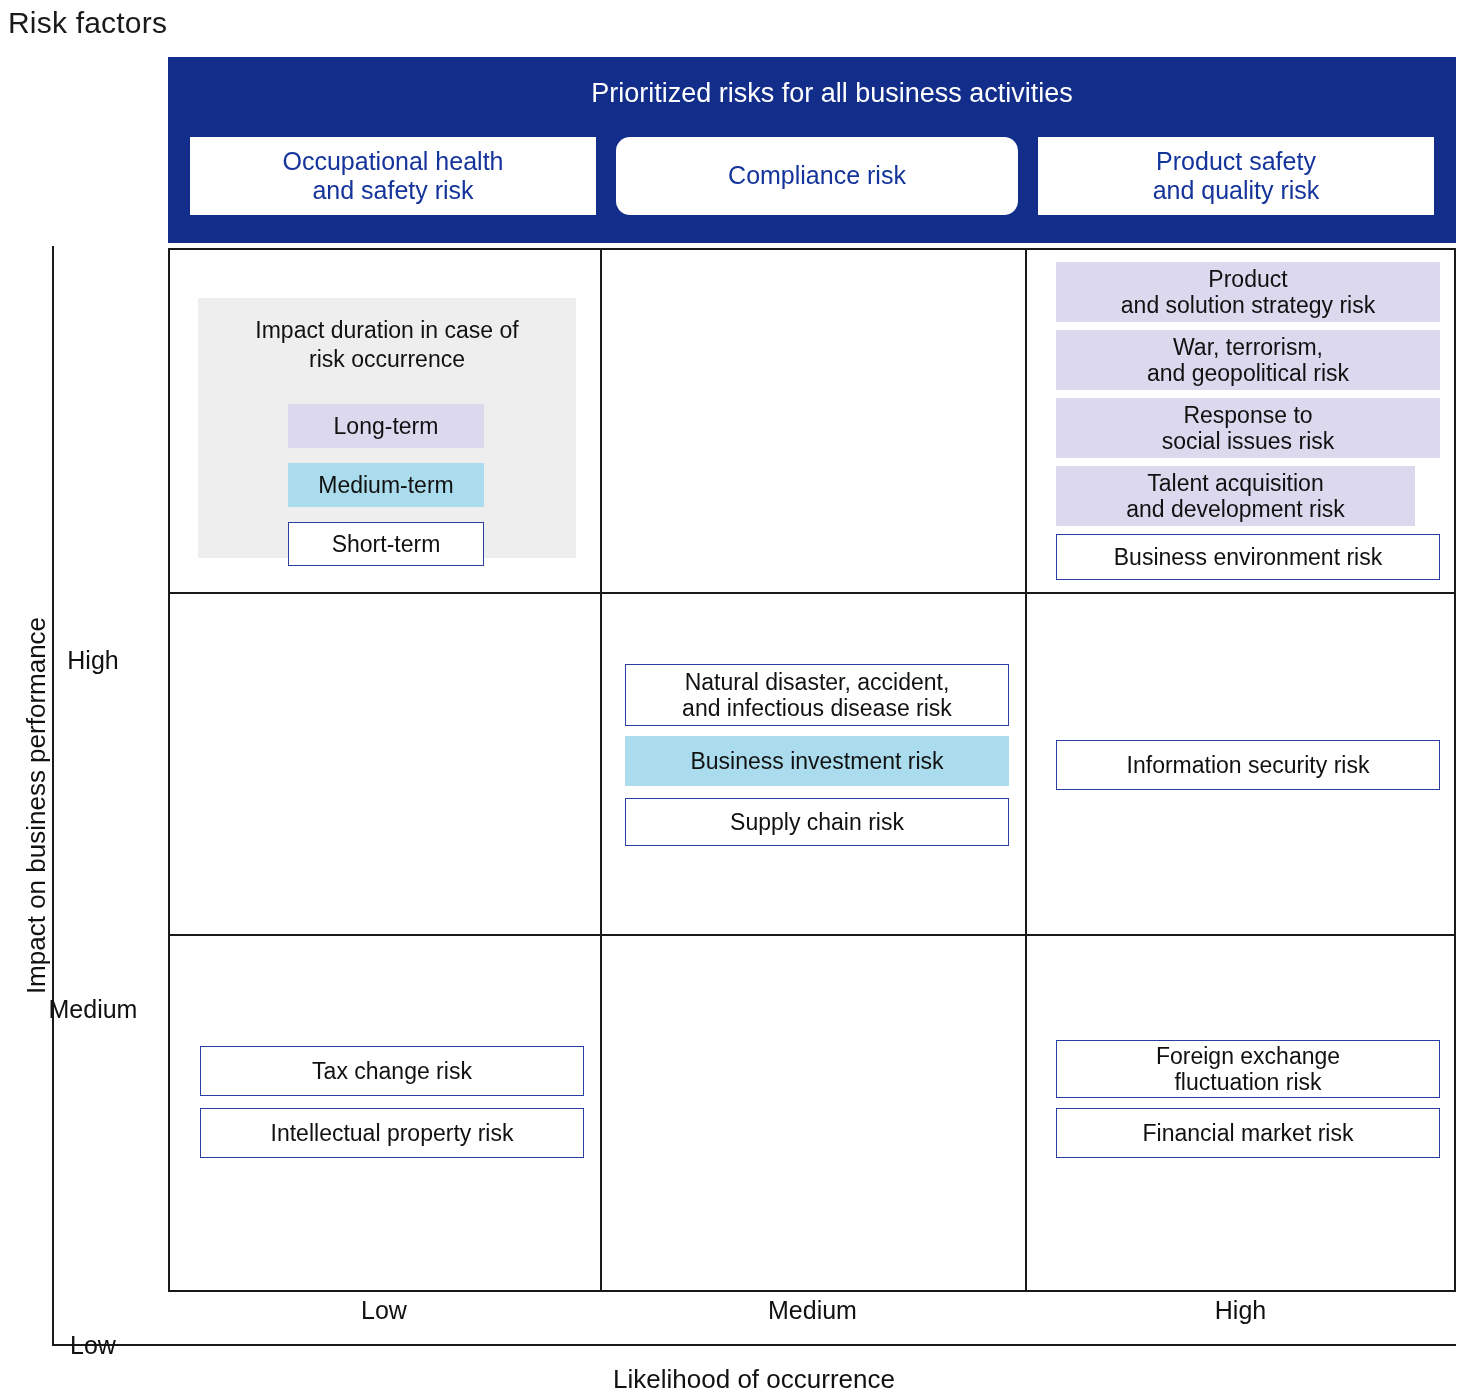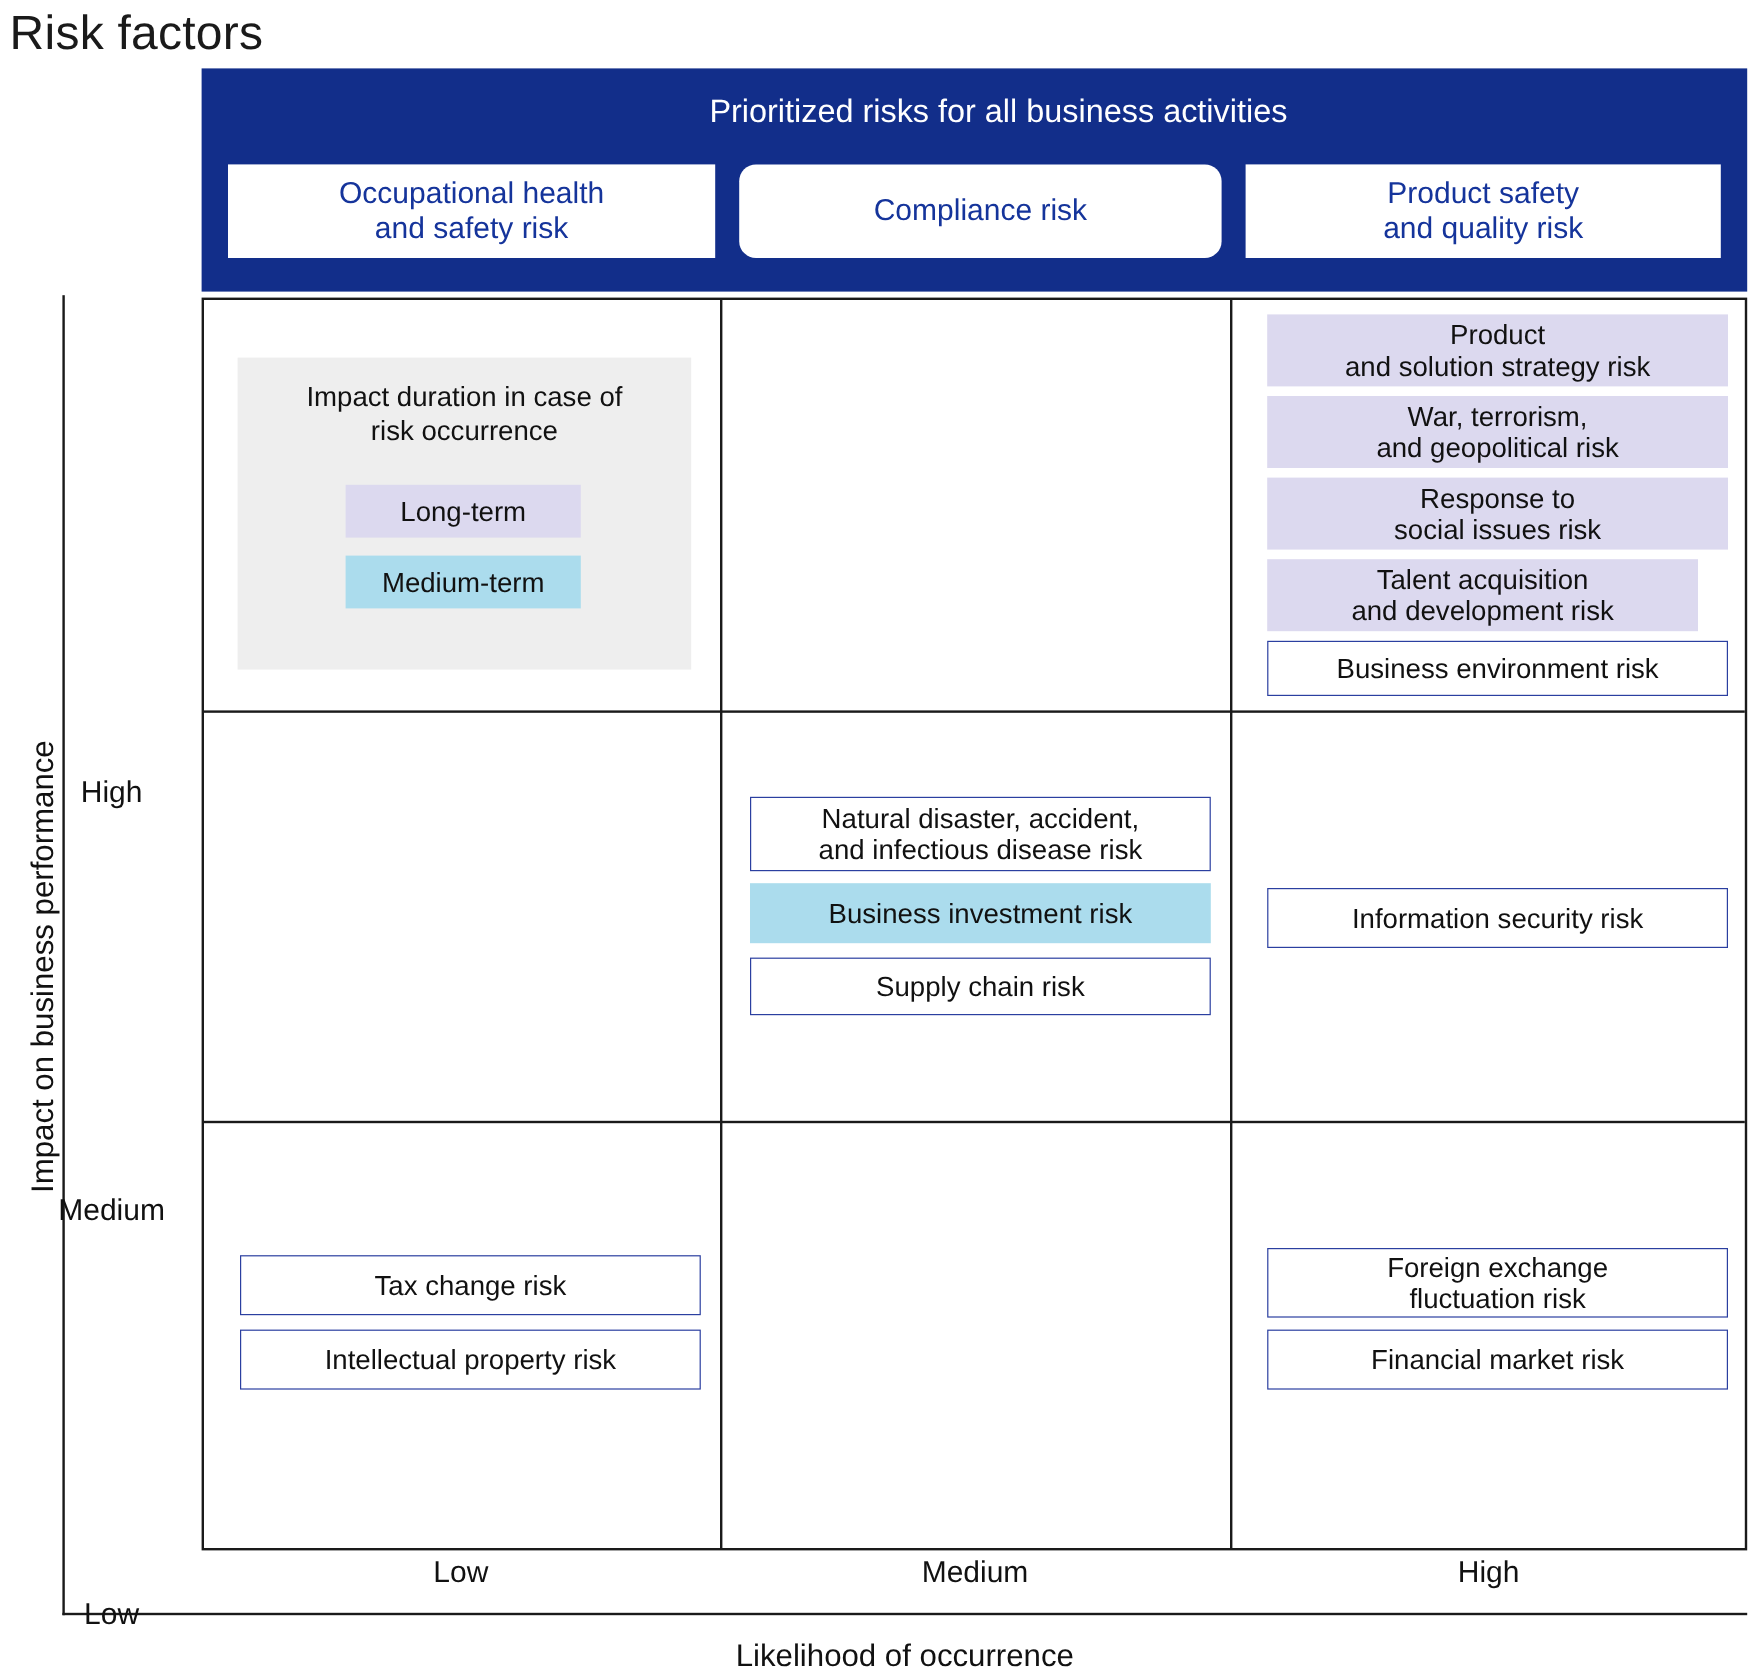--- a/index.html
+++ b/index.html
@@ -14,21 +14,21 @@
     color: #111111;
     position: relative;
     overflow: hidden;
   }
 
   
   #page-title {
     position: absolute;
     left: 8px;
     top: 6px;
-    font-size: 40px;
+    font-size: 30px;
     color: #1a1a1a;
     letter-spacing: 0.2px;
   }
 
   
   #banner {
     position: absolute;
     left: 168px;
     top: 57px;
     width: 1288px;
@@ -248,20 +248,21 @@
 <div id="matrix">
   <div class="v-line" id="v1"></div>
   <div class="v-line" id="v2"></div>
   <div class="h-line" id="h1"></div>
   <div class="h-line" id="h2"></div>
 
   <div id="legend">
     <div id="legend-title">Impact duration in case of<br>risk occurrence</div>
     <div class="legend-chip" id="legend-chip-0">Long-term</div>
     <div class="legend-chip" id="legend-chip-1">Medium-term</div>
+    <div class="legend-chip" id="legend-chip-2">Short-term</div>
   </div>
 
   <div class="chip long" style="left:886px; top:12px;  width:384px; height:60px;">Product<br>and solution strategy risk</div>
   <div class="chip long" style="left:886px; top:80px;  width:384px; height:60px;">War, terrorism,<br>and geopolitical risk</div>
   <div class="chip long" style="left:886px; top:148px; width:384px; height:60px;">Response to<br>social issues risk</div>
   <div class="chip long" style="left:886px; top:216px; width:359px; height:60px;">Talent acquisition<br>and development risk</div>
   <div class="chip short" style="left:886px; top:284px; width:384px; height:46px;">Business environment risk</div>
 
   <div class="chip short" style="left:455px; top:414px; width:384px; height:62px;">Natural disaster, accident,<br>and infectious disease risk</div>
   <div class="chip medium" style="left:455px; top:486px; width:384px; height:50px;">Business investment risk</div>

